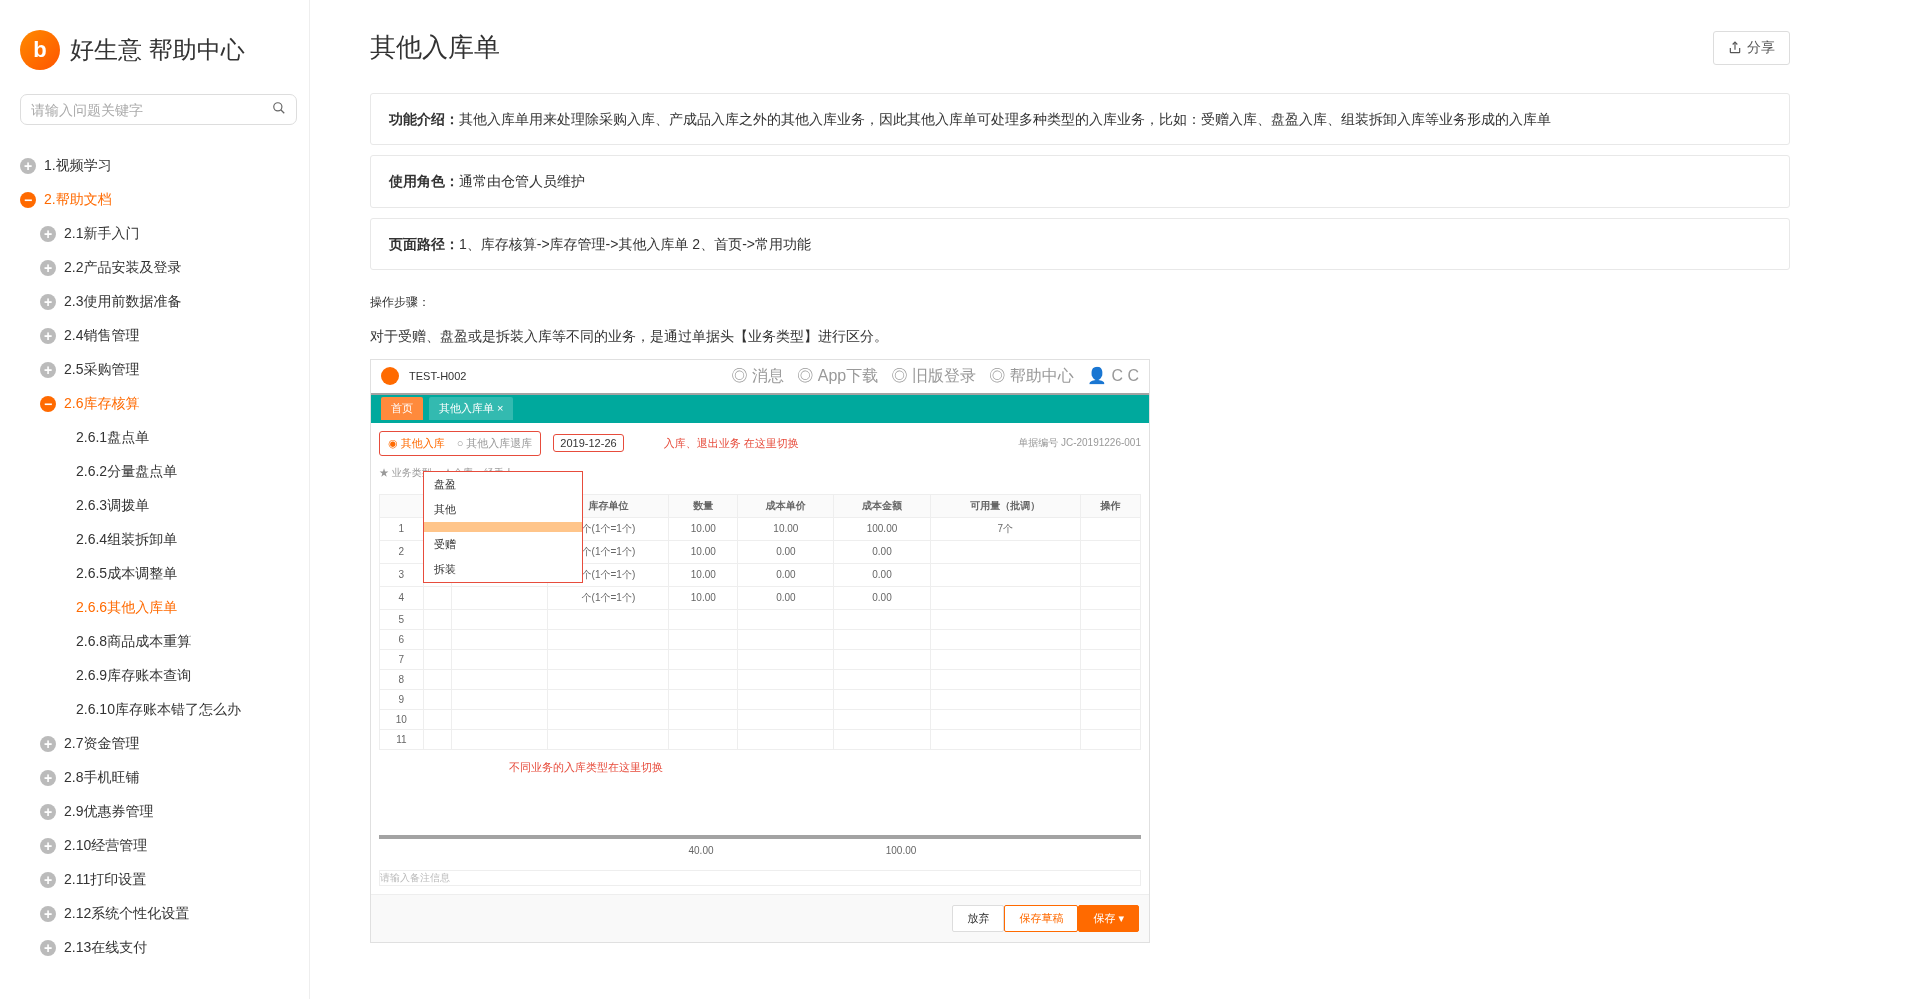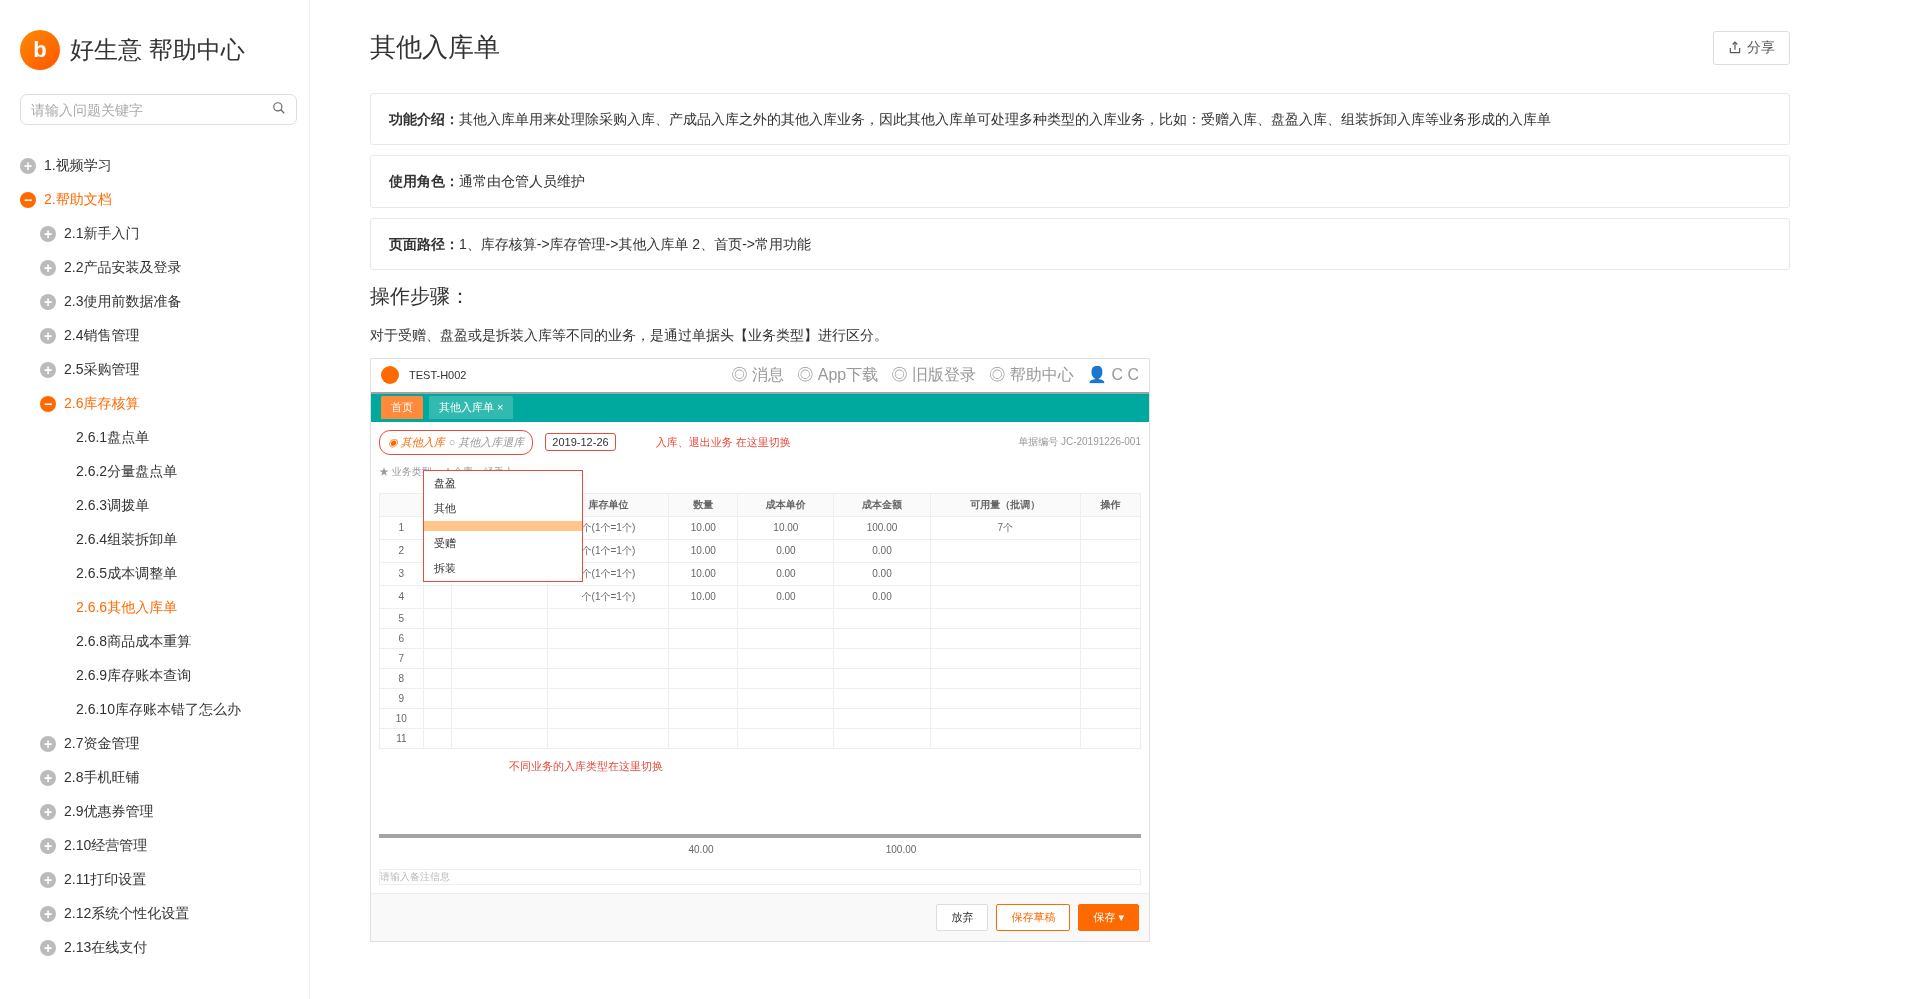--- a/index.html
+++ b/index.html
@@ -19,34 +19,34 @@
 .nav .bullet.minus { background: #ff6a00; }
 .nav .indent1 { padding-left: 20px; }
 .nav .indent2 { padding-left: 56px; }
 .nav .active { color: #ff6a00; }
 .main { flex: 1; padding: 30px 40px 40px 60px; max-width: 1520px; }
 .page-header { display: flex; justify-content: space-between; align-items: center; margin-bottom: 28px; }
 .page-title { font-size: 26px; font-weight: 500; }
 .share-btn { border: 1px solid #ddd; background: #fff; padding: 7px 14px; border-radius: 3px; cursor: pointer; color: #555; display: flex; align-items: center; gap: 5px; font-size: 14px; }
 .info-box { border: 1px solid #e8e8e8; border-radius: 3px; padding: 14px 18px; margin-bottom: 10px; font-size: 14px; line-height: 1.6; }
 .info-label { font-weight: 600; }
-.section-label { margin: 13px 0 14px; font-size: 20px; }
+.section-label { margin: 24px 0 14px; font-size: 12px; }
 .scenario-title { font-weight: 600; margin: 14px 0 10px; }
 .para { margin: 10px 0; line-height: 1.7; }
 .screenshot-placeholder { width: 780px; max-width: 100%; border: 1px solid #e0e0e0; background: #f9f9f9; min-height: 430px; display: flex; flex-direction: column; margin: 10px 0 24px; }
 .sp-topbar { background: #fff; display: flex; align-items: center; padding: 6px 10px; border-bottom: 2px solid #a3a3a3; font-size: 11px; }
 .sp-logo { width: 18px; height: 18px; border-radius: 50%; background: #ff6a00; margin-right: 10px; }
 .sp-tabbar { background: #00a99d; height: 28px; display: flex; align-items: center; padding: 0 10px; gap: 6px; }
 .sp-tab { background: rgba(255,255,255,0.2); color: #fff; font-size: 11px; padding: 4px 10px; border-radius: 2px 2px 0 0; }
 .sp-body { flex: 1; background: #fff; padding: 8px; position: relative; }
-.sp-redbox { border: 1px solid #e74c3c; padding: 4px 8px; display: inline-flex; gap: 4px; font-size: 11px; border-radius: 11px; font-style: italic; }
+.sp-redbox { border: 1px solid #e74c3c; padding: 4px 8px; display: inline-flex; gap: 12px; font-size: 11px; border-radius: 3px; }
 .sp-table { width: 100%; border-collapse: collapse; font-size: 10px; margin-top: 10px; }
 .sp-table th, .sp-table td { border: 1px solid #eee; padding: 4px 6px; text-align: center; color: #666; }
 .sp-table th { background: #fafafa; }
-.sp-footer { display: flex; justify-content: flex-end; gap: 8px; padding: 10px; border-top: 1px solid #eee; }
+.sp-footer { display: flex; justify-content: flex-end; padding: 10px; border-top: 1px solid #eee; }
 .sp-btn { font-size: 11px; padding: 5px 14px; border: 1px solid #ddd; background: #fff; border-radius: 2px; }
 .sp-btn.orange { background: #ff6a00; color: #fff; border-color: #ff6a00; }
 .sp-btn.outline-orange { border-color: #ff6a00; color: #ff6a00; }
 .sp-dropdown { position: absolute; top: 48px; left: 52px; width: 160px; border: 1px solid #e74c3c; background: #fff; font-size: 11px; }
 .sp-dropdown div { padding: 5px 10px; }
 .sp-dropdown .hl { background: #ffc58a; }
 .sp-arrow-note { position: absolute; color: #e74c3c; font-size: 11px; }
 </style>
 </head>
 <body>

